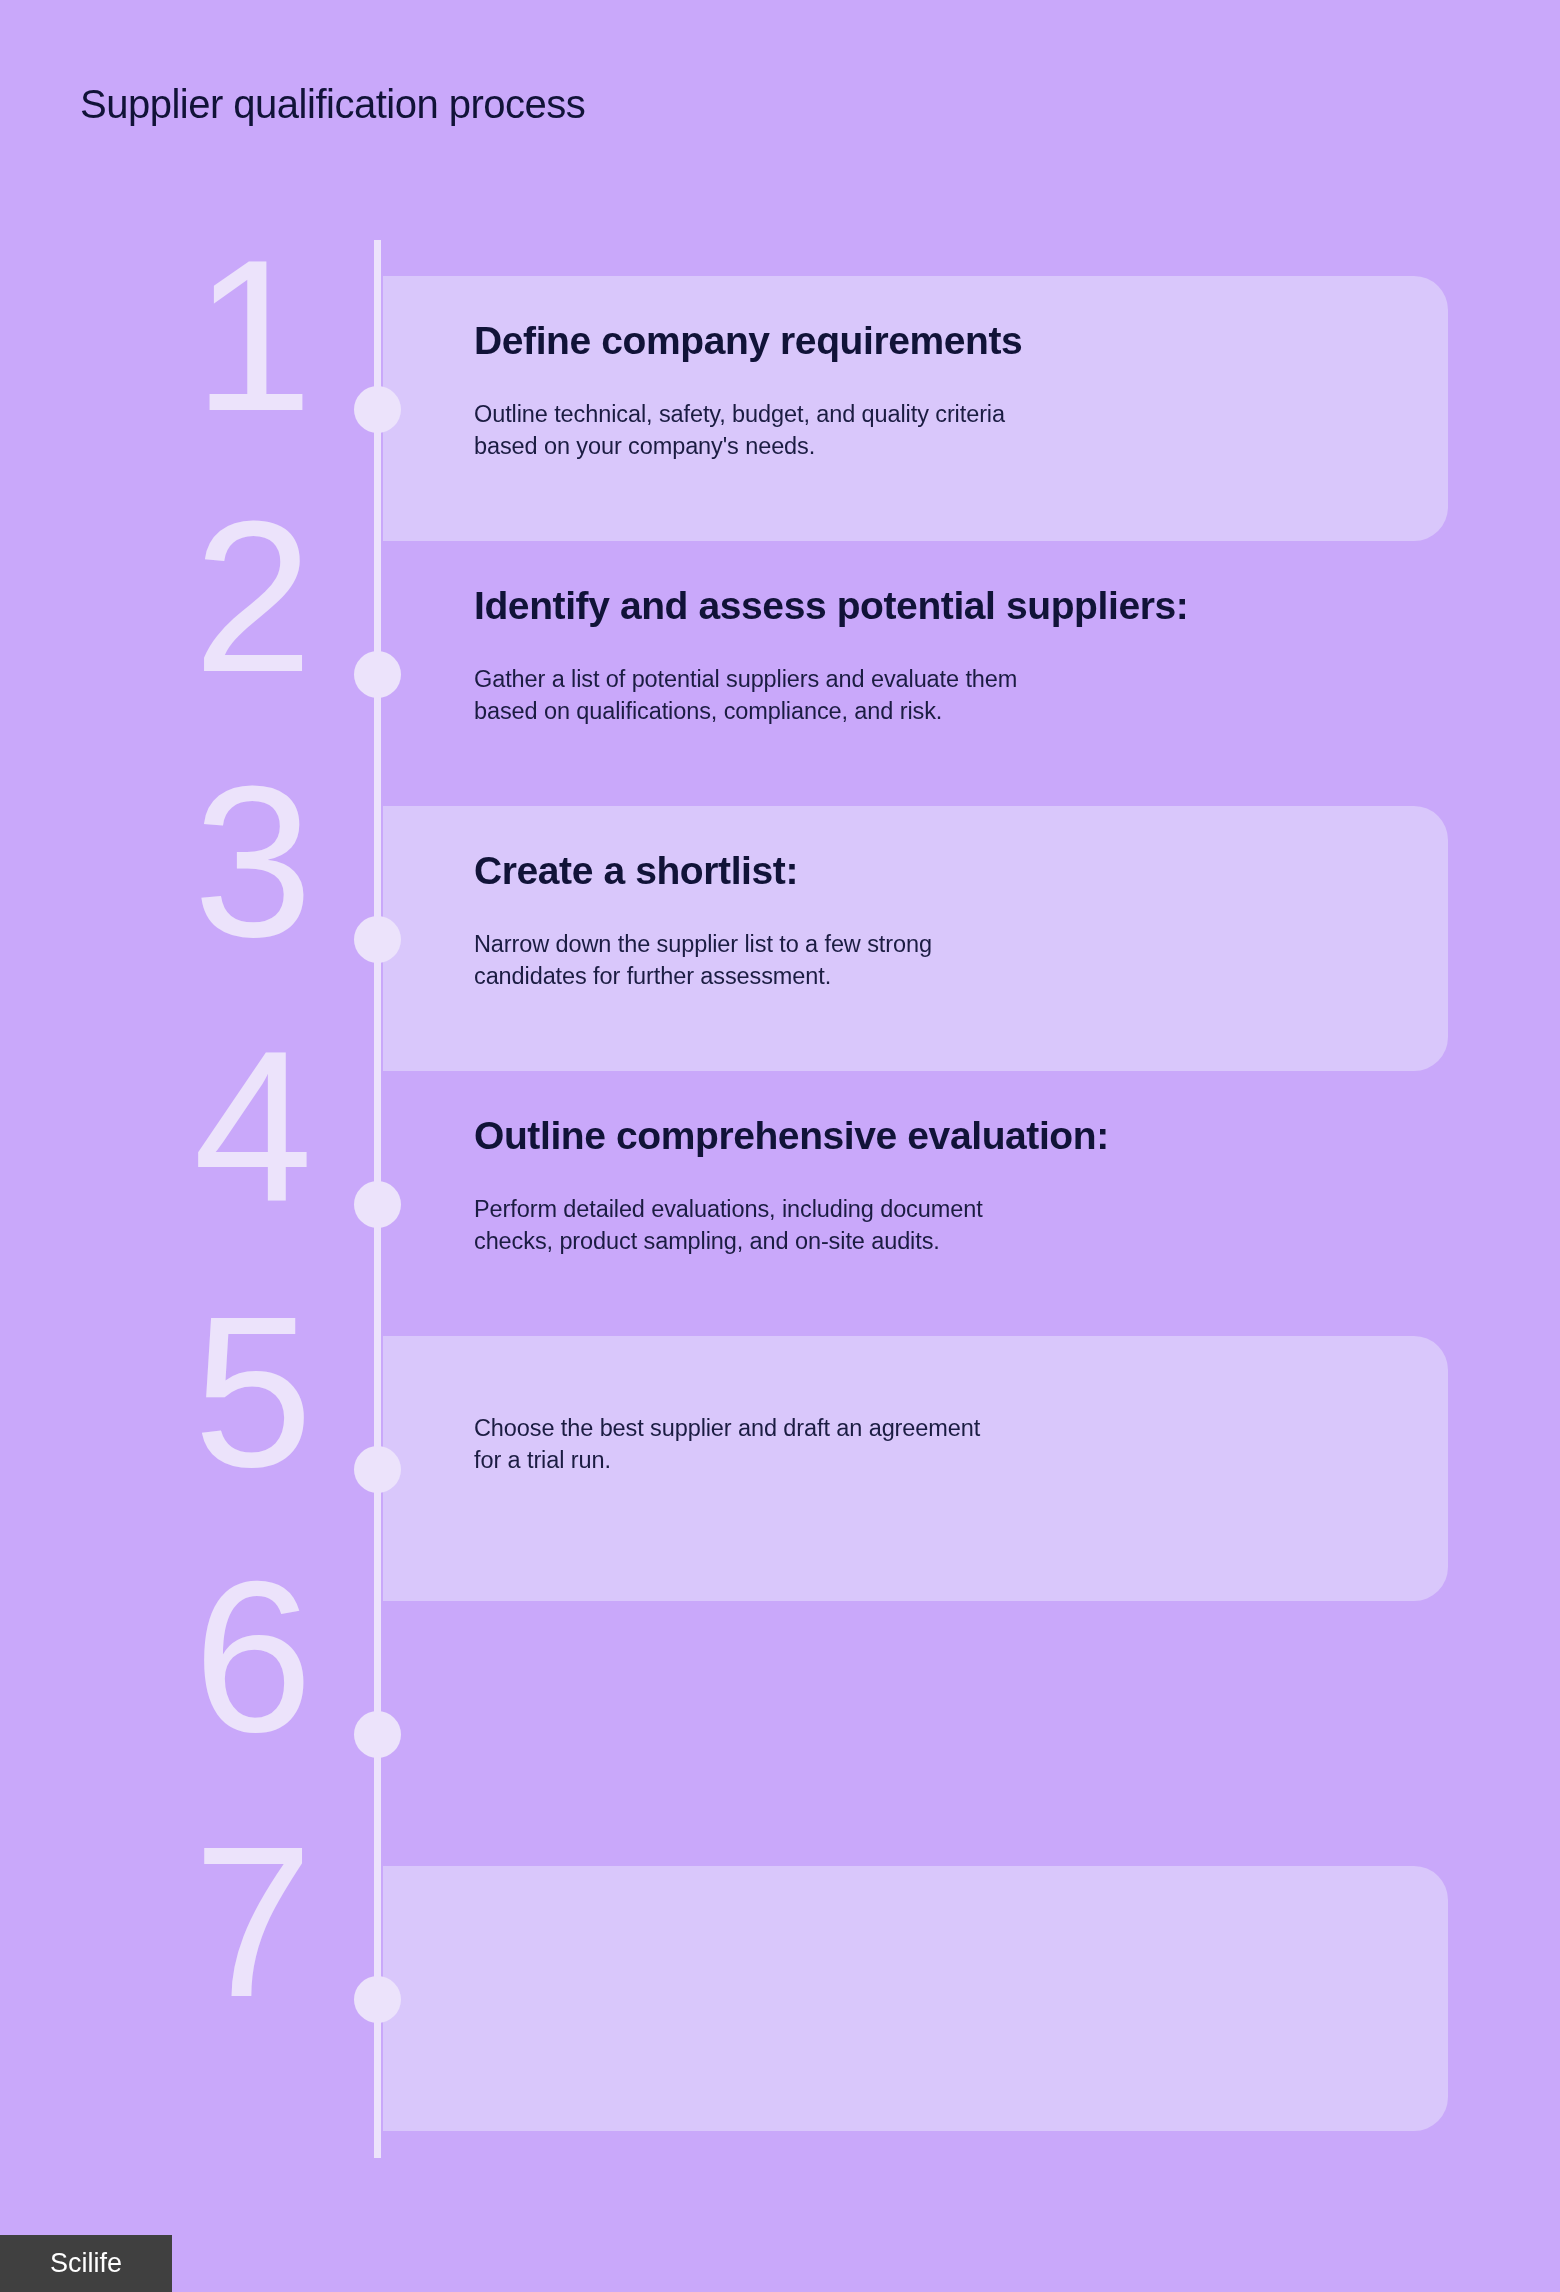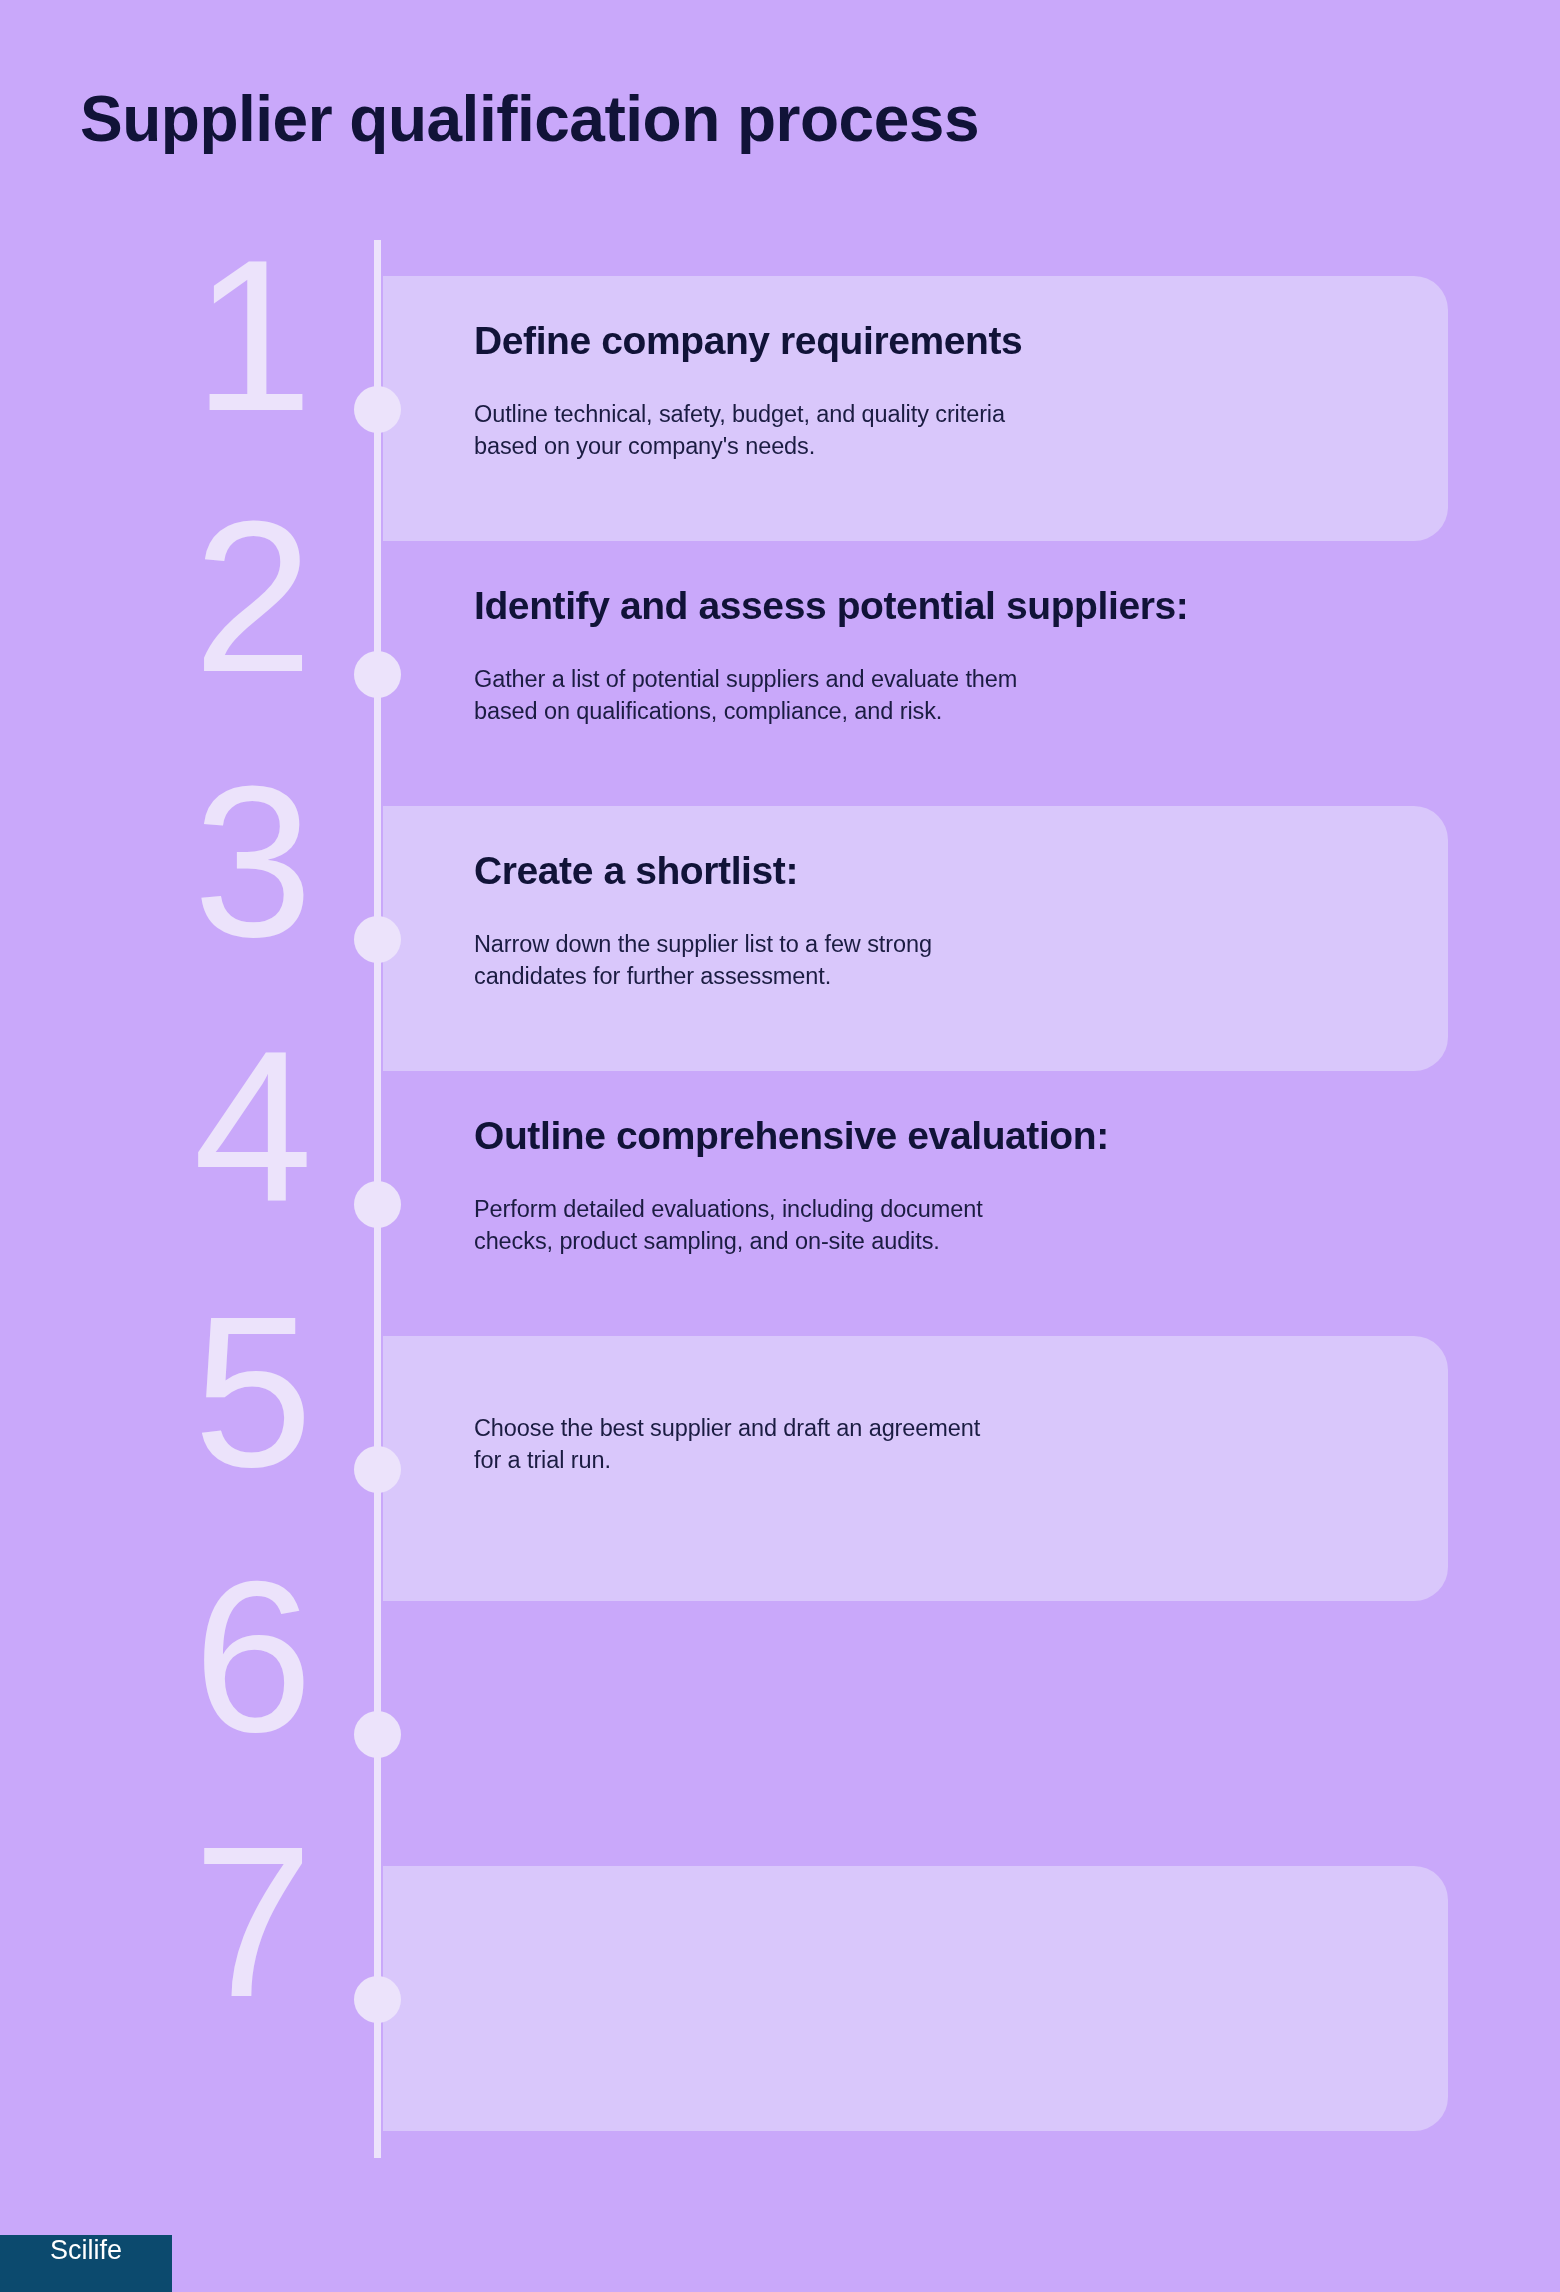--- a/index.html
+++ b/index.html
@@ -16,22 +16,22 @@
     font-family:"Liberation Sans", sans-serif;
     position:relative;
     color:#111338;
   }
 
   
   .page-title{
     position:absolute;
     left:80px;
     top:82px;
-    font-size:64px;
-    font-weight:700;
+    font-size:40px;
+    font-weight:400;
     letter-spacing:-0.5px;
     color:#111338;
     white-space:nowrap;
   }
 
   
   .timeline-track{
     position:absolute;
     left:374px;
     top:240px;
@@ -130,22 +130,23 @@
   .step:nth-child(6) .step-number{ top:-52px; }
   .step:nth-child(7) .step-number{ top:-52px; }
 
   
   .logo-block{
     position:absolute;
     left:0;
     bottom:0;
     width:172px;
     height:57px;
-    background:#0c4a6e;
+    background:#404040;
     display:flex;
+    align-items:center;
     justify-content:center;
   }
   .logo-text{
     color:#ffffff;
     font-size:27px;
     font-weight:400;
     letter-spacing:0px;
   }
 </style>
 </head>

